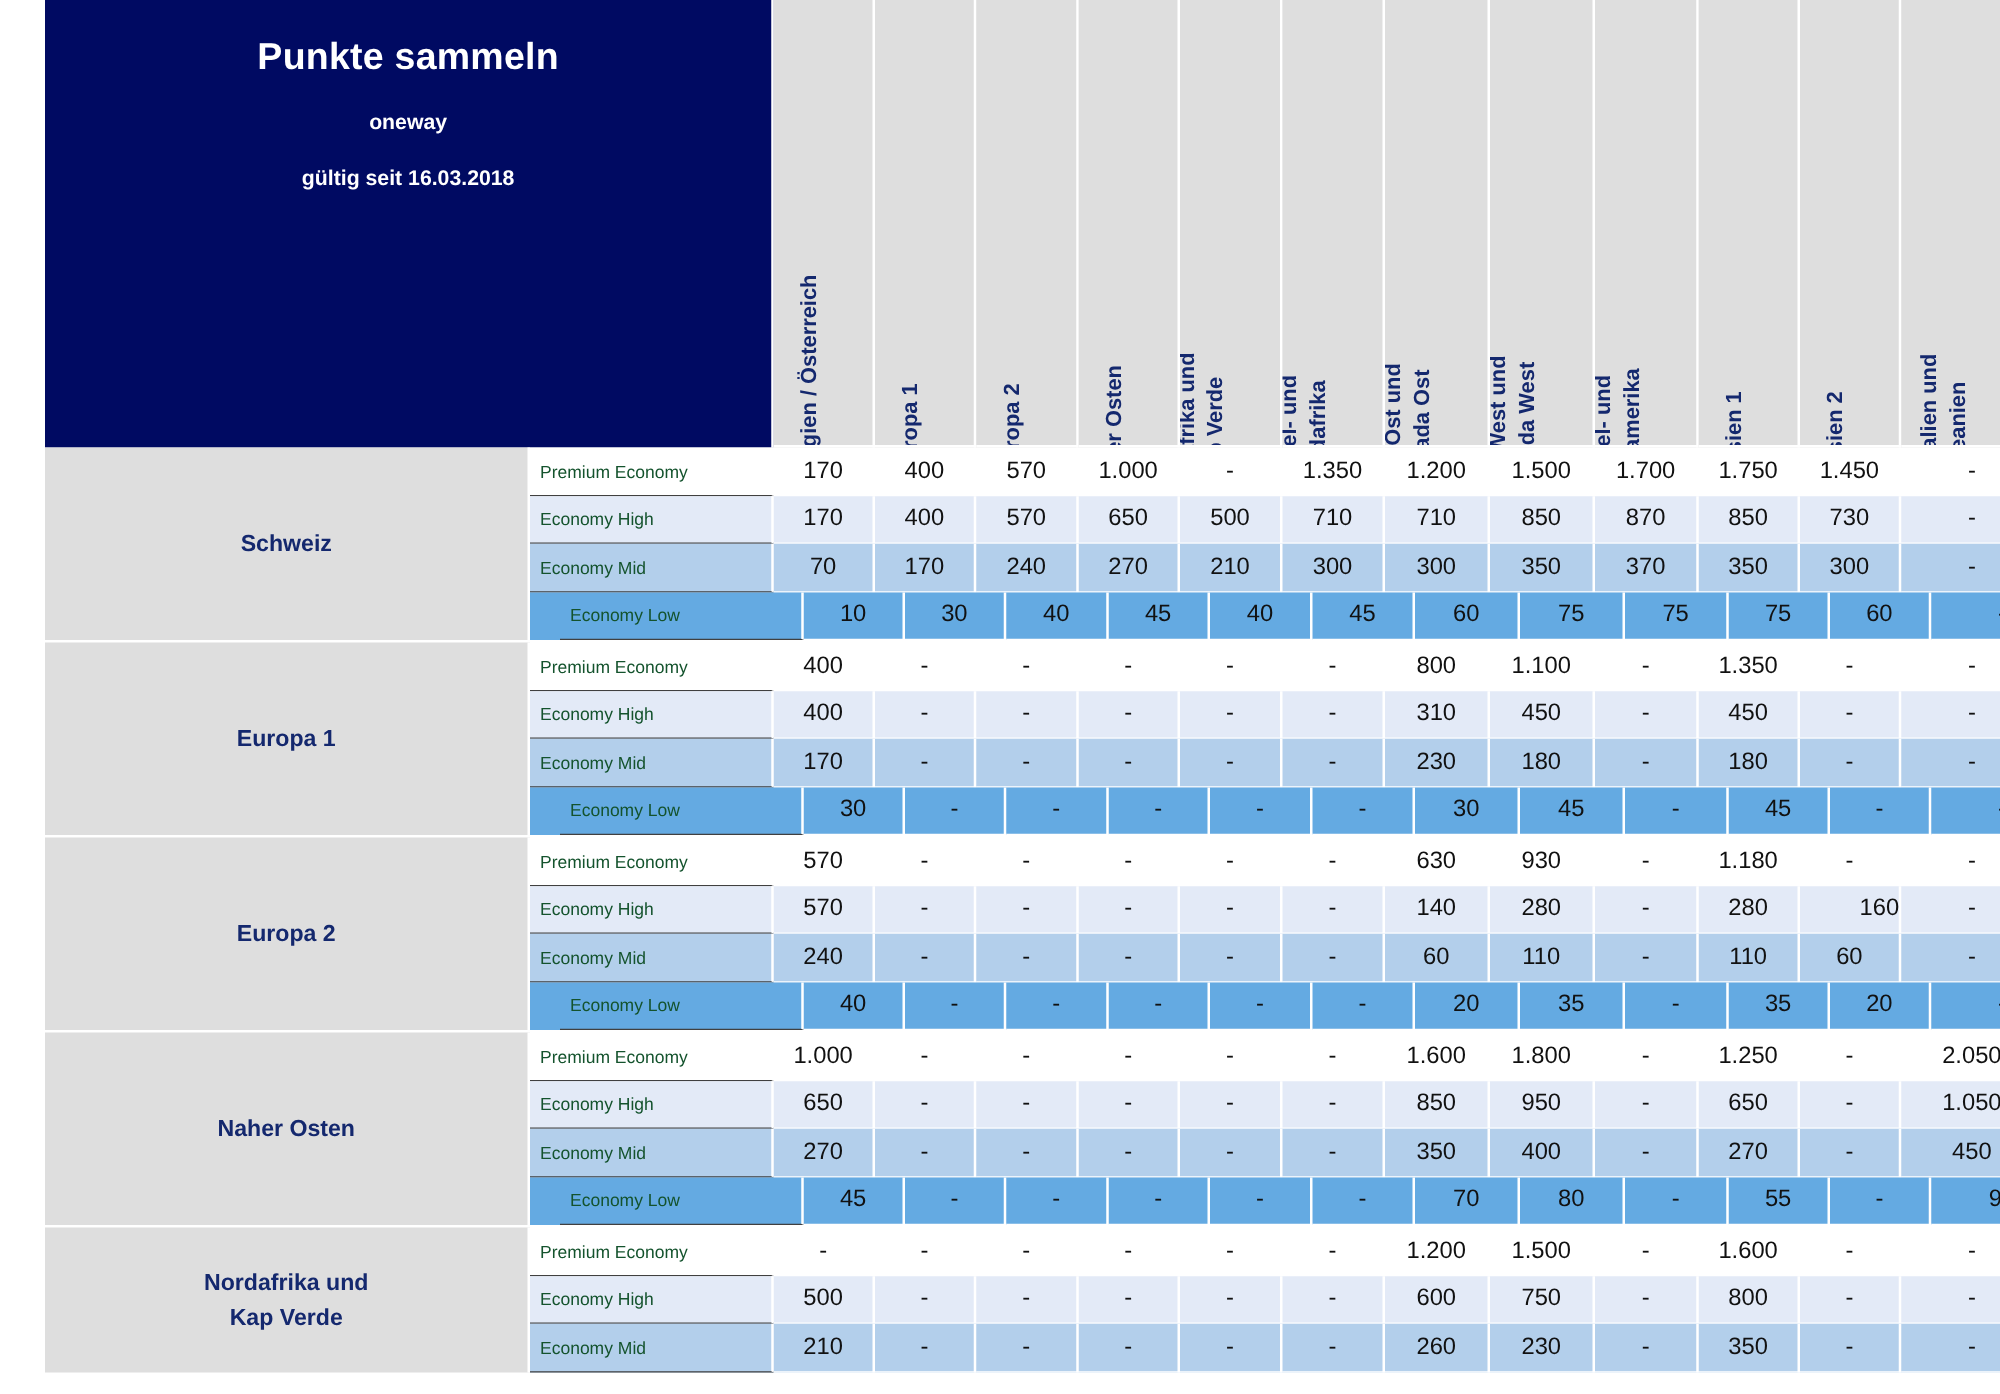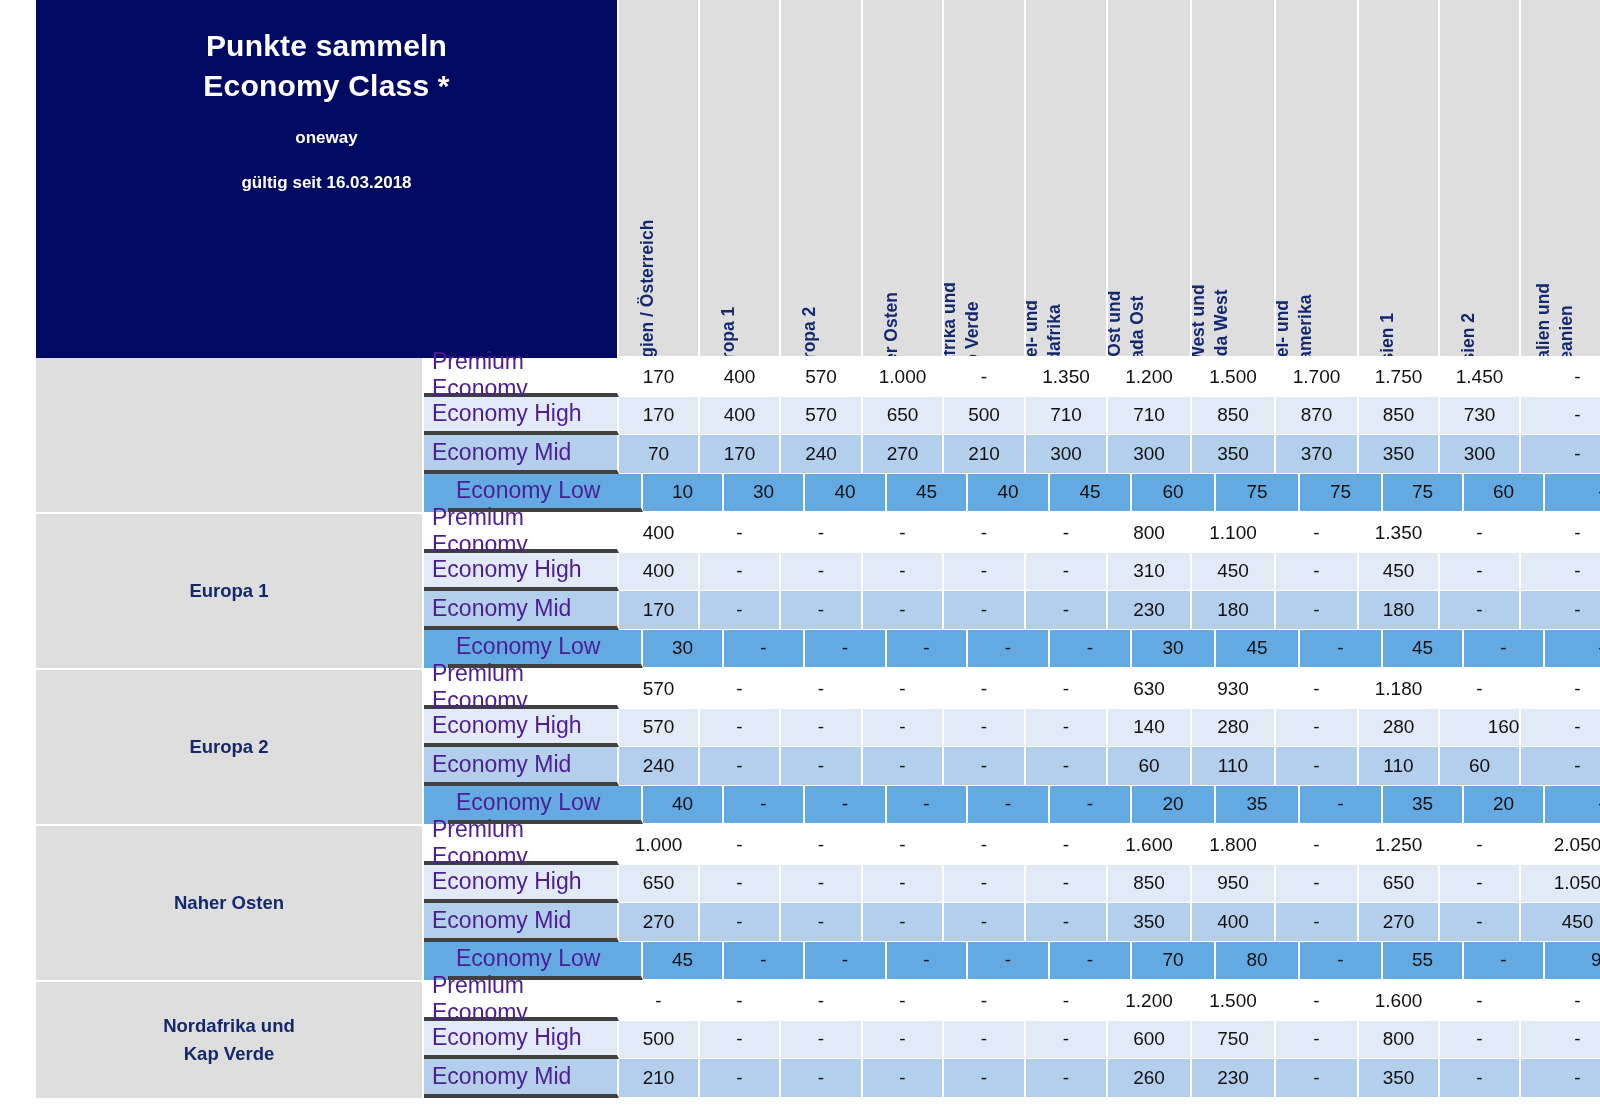--- a/index.html
+++ b/index.html
@@ -130,24 +130,24 @@
     height: 38.5px;
     box-sizing: border-box;
   }
   .cls {
     width: 195px;
     flex: 0 0 195px;
     box-sizing: border-box;
     padding-left: 8px;
     display: flex;
     align-items: center;
-    font-size: 23px;
-    color: #4c1d95;
+    font-size: 14px;
+    color: #14532d;
     border-right: 2px solid #ffffff;
-    border-bottom: 4px solid #404040;
+    border-bottom: 1px solid #404040;
   }
   .cell {
     box-sizing: border-box;
     display: flex;
     align-items: center;
     justify-content: center;
     font-size: 19px;
     color: #111111;
     border-right: 2px solid #ffffff;
     border-bottom: 1px solid #ffffff;
@@ -162,21 +162,20 @@
 </style>
 </head>
 <body>
 
 <div id="page">
 
   <div class="top-area">
 
     <div class="title-block">
       <div class="title-line">Punkte sammeln</div>
-      <div class="title-line">Economy Class *</div>
       <div class="subtitle-1">oneway</div>
       <div class="subtitle-2">gültig seit 16.03.2018</div>
     </div>
 
     <div class="colheads" id="colheads">
         <div class="colhead c0" style="width: 81px; flex: 0 0 81px;">
           <div class="vtext">
             <div>Deutschland / Belgien / Österreich</div>
           </div>
         </div>
@@ -241,20 +240,21 @@
             <div>Ozeanien</div>
           </div>
         </div>
       </div>
   </div>
 
   <div class="body-area" id="body-area">
       <div class="blockrow">
         <div class="region-cell">
           <div>
+            <div>Schweiz</div>
           </div>
         </div>
         <div class="rows">
           <div class="drow t-pe">
             <div class="cls">Premium Economy</div>
             <div class="cell" style="width: 81px; flex: 0 0 81px;">170</div>
             <div class="cell" style="width: 81px; flex: 0 0 81px;">400</div>
             <div class="cell" style="width: 82px; flex: 0 0 82px;">570</div>
             <div class="cell" style="width: 81px; flex: 0 0 81px;">1.000</div>
             <div class="cell" style="width: 82px; flex: 0 0 82px;">-</div>

